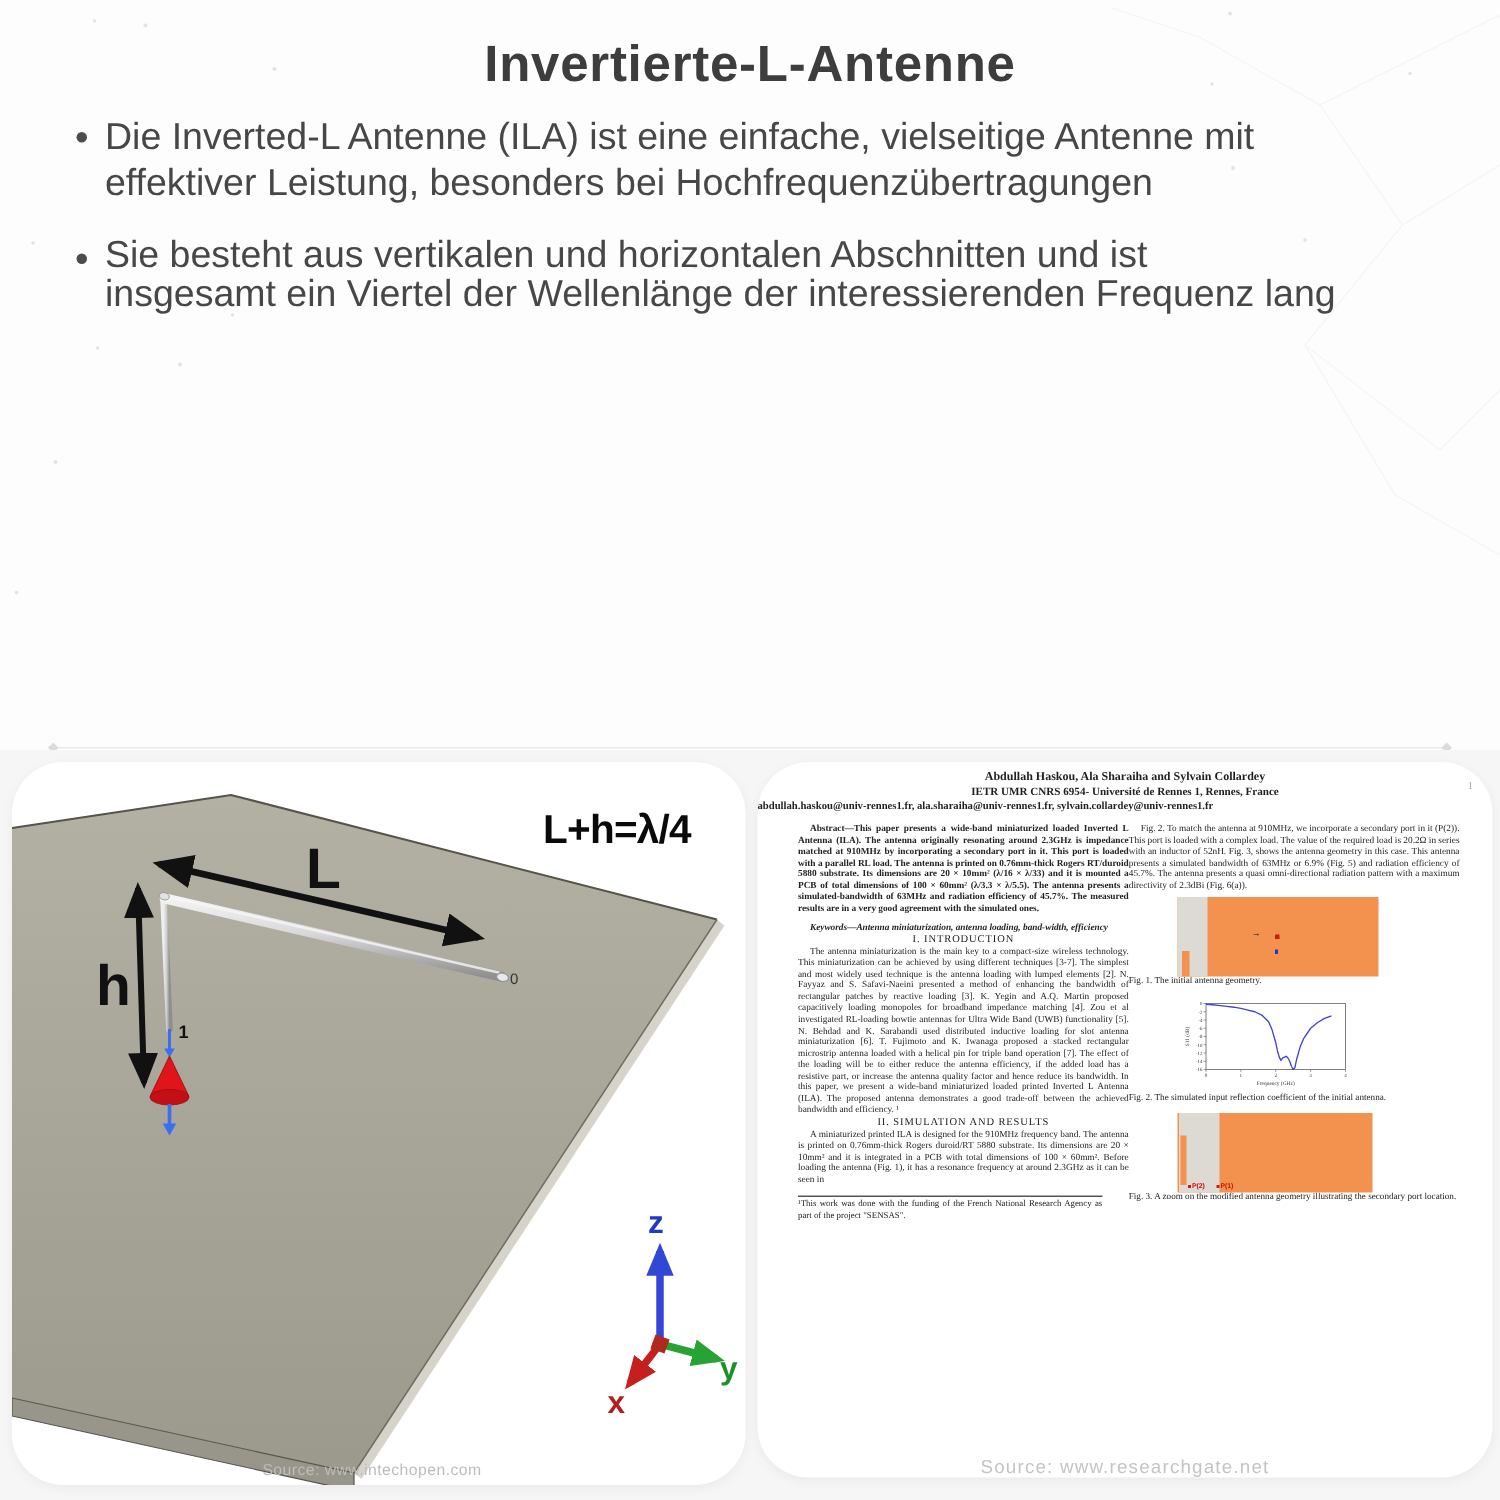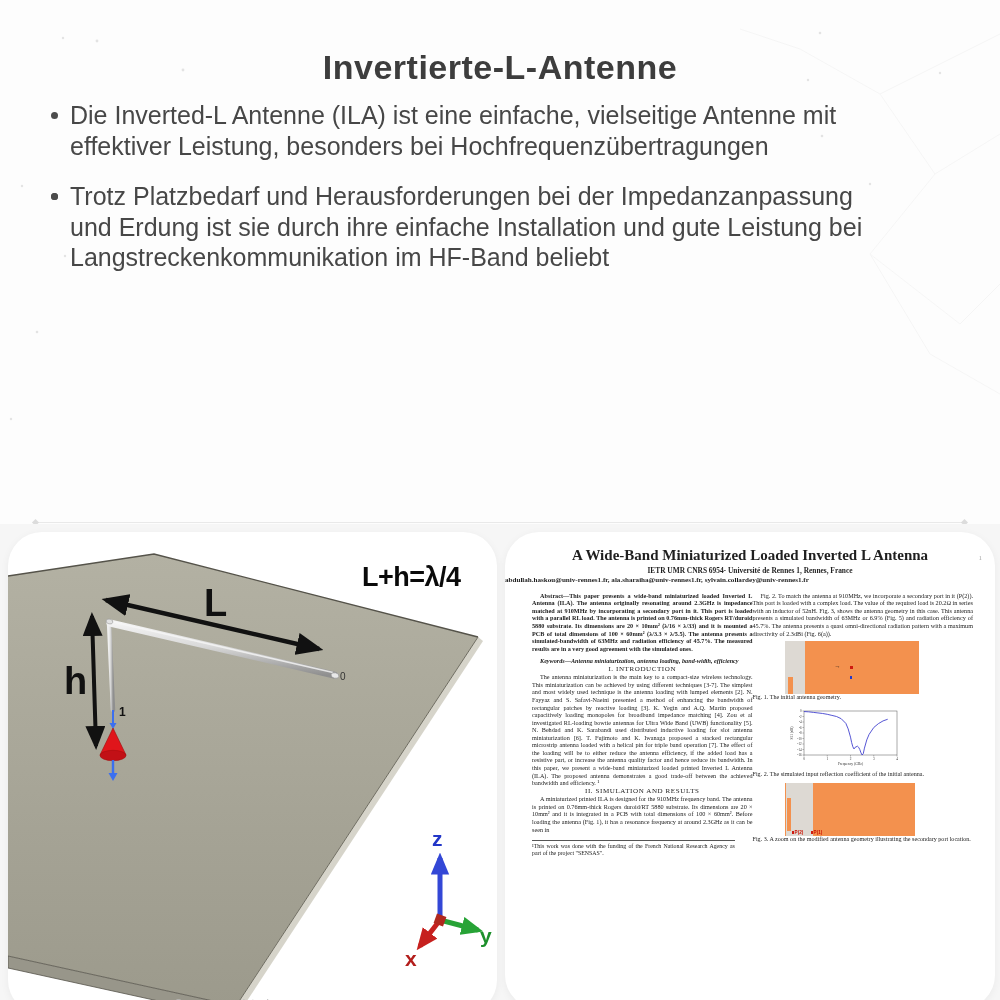--- a/index.html
+++ b/index.html
@@ -1,17 +1,17 @@
 <!DOCTYPE html>
 <html style="--title-color: #3d3d3d; --text-color: #474747; --section-bg: #f6f6f6; --accent-orange: #f3914e; --plane-gray: #a9a79a; --axis-z-blue: #3347d6; --axis-y-green: #27a336; --axis-x-red: #c6201e; --feed-red: #e0151b; --curve-blue: #4343cf; --source-gray: #c4c4c4;"><head>
 <meta charset="utf-8">
 <style>
   html,body{margin:0;padding:0;}
   body{width:1000px;height:1000px;overflow:hidden;background:#fdfdfd;font-family:"Liberation Sans",sans-serif;}
-  .page{position:relative;width:1000px;height:956px;background:#fdfdfd;margin-top:24px;}
+  .page{position:relative;width:1000px;height:956px;background:#fdfdfd;}
 
   
   .top{position:absolute;top:0;left:0;width:1000px;height:500px;background:#fdfdfd;}
   .texture{position:absolute;top:0;left:0;width:1000px;height:500px;pointer-events:none;}
   .slide-title{position:absolute;top:24px;left:0;width:100%;margin:0;text-align:center;
     font-size:34px;font-weight:600;color:var(--title-color,#3d3d3d);letter-spacing:.5px;}
   .bullets{position:absolute;top:76px;left:48px;right:16px;margin:0;padding:0;list-style:none;}
   .bullet{position:relative;padding-left:22px;margin-bottom:20px;color:var(--text-color,#474747);
     font-size:25px;font-weight:500;line-height:1.22;}
   .bullet .text{white-space:pre-line;}
@@ -97,26 +97,22 @@
     <h1 class="slide-title">Invertierte-L-Antenne</h1>
 
     <ul class="bullets">
       <li class="bullet">
         <span class="dot"></span>
         <span class="text">Die Inverted-L Antenne (ILA) ist eine einfache, vielseitige Antenne mit
 effektiver Leistung, besonders bei Hochfrequenzübertragungen</span>
       </li>
       <li class="bullet tight">
         <span class="dot"></span>
-      </li>
-      <li class="bullet">
-        <span class="dot"></span>
-        <span class="text">Trotz Platzbedarf und Herausforderungen bei der Impedanzanpassung
-und Erdung ist sie durch ihre einfache Installation und gute Leistung bei
-Langstreckenkommunikation im HF-Band beliebt</span>
+        <span class="text">Sie besteht aus vertikalen und horizontalen Abschnitten und ist
+insgesamt ein Viertel der Wellenlänge der interessierenden Frequenz lang</span>
       </li>
     </ul>
   </div>
 
   <div class="divider"></div>
 
   <div class="bottom">
 
     <div class="panel leftp">
       <svg viewBox="0 0 489 482" width="489" height="482">
@@ -193,21 +189,21 @@
           <text x="397" y="434" font-size="21" font-weight="600" fill="#b31e1c">x</text>
         </g>
 
         <text x="240" y="475" font-size="10.5" fill="#bcbcbc" text-anchor="middle" letter-spacing=".3">Source: www.intechopen.com</text>
       </svg>
     </div>
 
     <div class="panel rightp">
       <div class="paper">
         <div class="pageno">1</div>
-        <div class="ptitle">A Wide-Band Miniaturized Loaded Inverted L Antenna</div>
+        <div class="pauthors">Abdullah Haskou, Ala Sharaiha and Sylvain Collardey</div>
         <div class="paffil">IETR UMR CNRS 6954- Université de Rennes 1, Rennes, France</div>
         <div class="pemails">abdullah.haskou@univ-rennes1.fr, ala.sharaiha@univ-rennes1.fr, sylvain.collardey@univ-rennes1.fr</div>
 
         <div class="cols">
 
           <div class="col">
             <p class="abstract">Abstract—This paper presents a wide-band miniaturized loaded Inverted L Antenna (ILA). The antenna originally resonating around 2.3GHz is impedance matched at 910MHz by incorporating a secondary port in it. This port is loaded with a parallel RL load. The antenna is printed on 0.76mm-thick Rogers RT/duroid 5880 substrate. Its dimensions are 20 × 10mm² (λ/16 × λ/33) and it is mounted a PCB of total dimensions of 100 × 60mm² (λ/3.3 × λ/5.5). The antenna presents a simulated-bandwidth of 63MHz and radiation efficiency of 45.7%. The measured results are in a very good agreement with the simulated ones.</p>
             <p class="keywords">Keywords—Antenna miniaturization, antenna loading, band-width, efficiency</p>
             <p class="sechead">I.   INTRODUCTION</p>
             <p>The antenna miniaturization is the main key to a compact-size wireless technology. This miniaturization can be achieved by using different techniques [3-7]. The simplest and most widely used technique is the antenna loading with lumped elements [2]. N. Fayyaz and S. Safavi-Naeini presented a method of enhancing the bandwidth of rectangular patches by reactive loading [3]. K. Yegin and A.Q. Martin proposed capacitively loading monopoles for broadband impedance matching [4]. Zou et al investigated RL-loading bowtie antennas for Ultra Wide Band (UWB) functionality [5]. N. Behdad and K. Sarabandi used distributed inductive loading for slot antenna miniaturization [6]. T. Fujimoto and K. Iwanaga proposed a stacked rectangular microstrip antenna loaded with a helical pin for triple band operation [7]. The effect of the loading will be to either reduce the antenna efficiency, if the added load has a resistive part, or increase the antenna quality factor and hence reduce its bandwidth. In this paper, we present a wide-band miniaturized loaded printed Inverted L Antenna (ILA). The proposed antenna demonstrates a good trade-off between the achieved bandwidth and efficiency. ¹</p>

